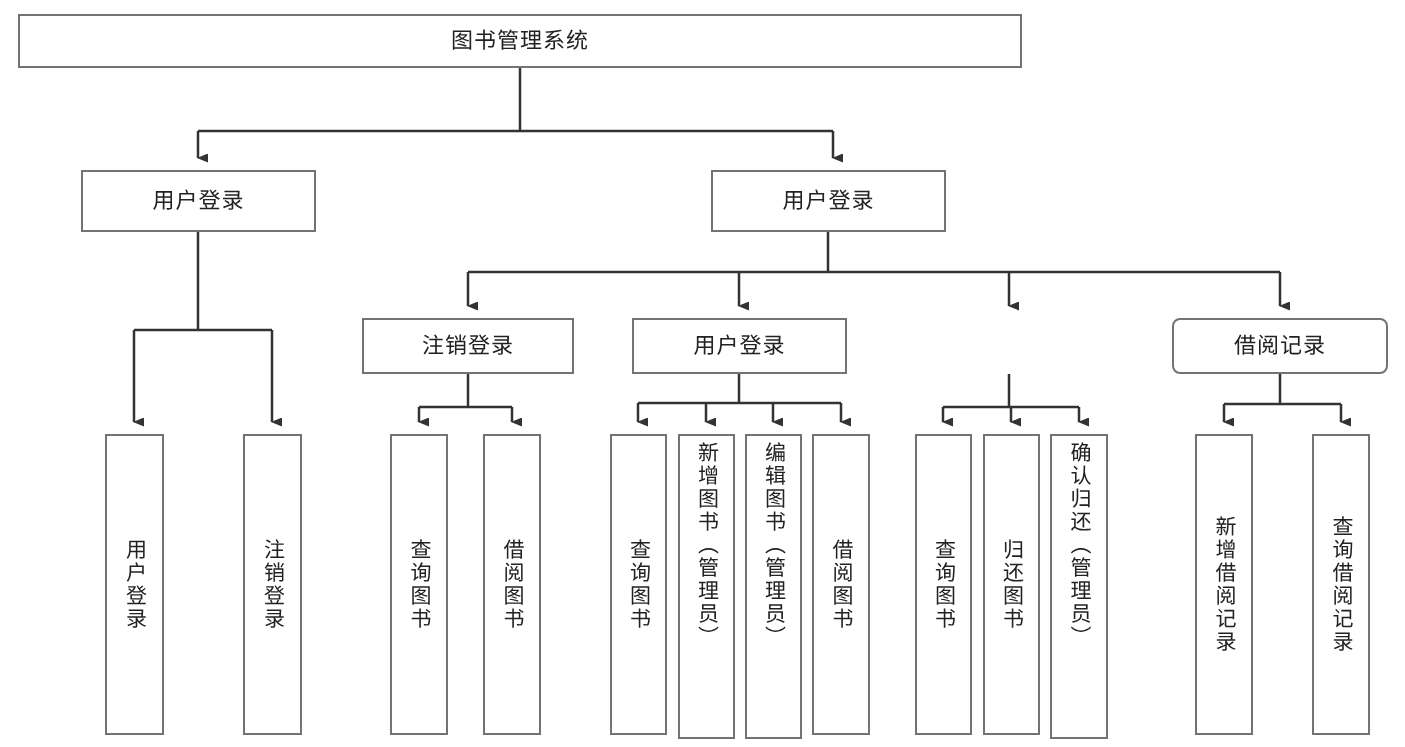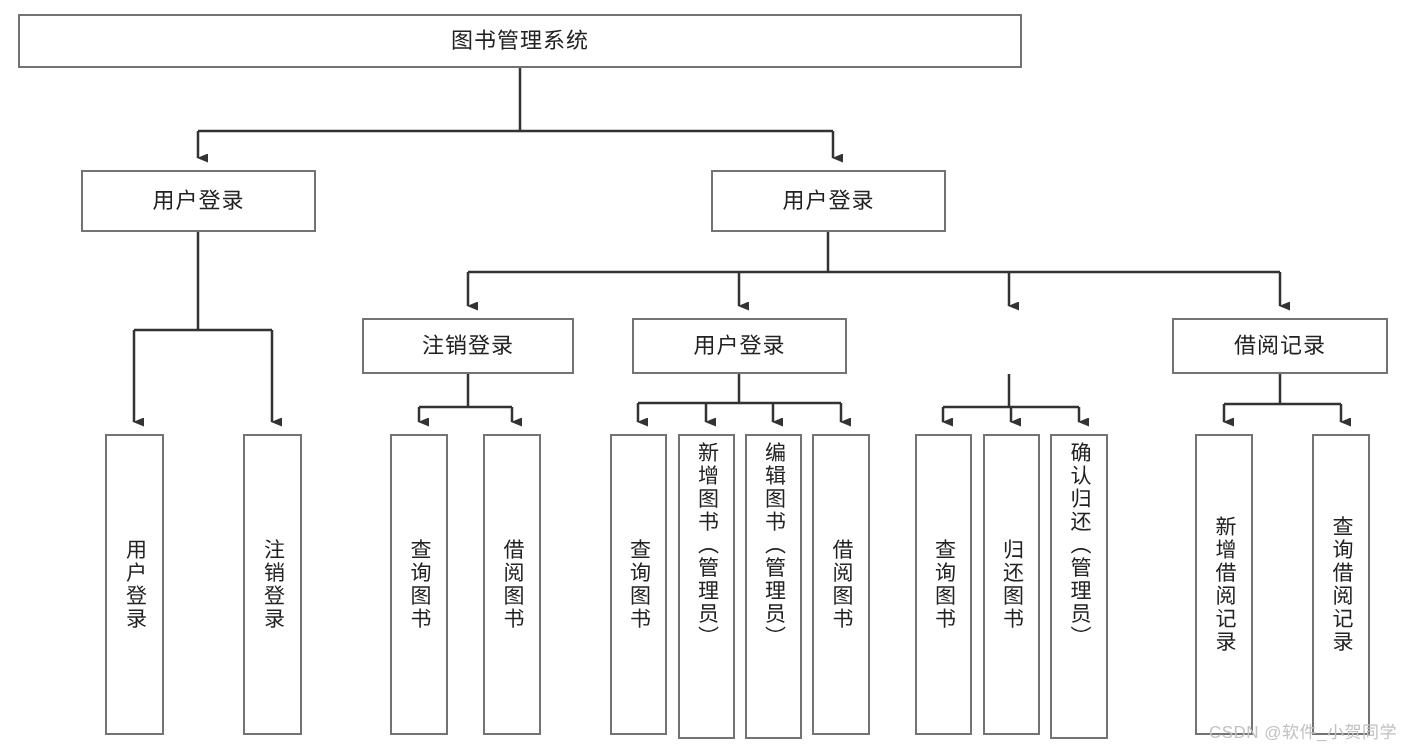--- a/index.html
+++ b/index.html
@@ -138,21 +138,21 @@
   <div class="node" style="left:711px; top:170px; width:235px; height:62px;">
     <span class="label">用户登录</span>
   </div>
 
   <div class="node" style="left:362px; top:318px; width:212px; height:56px;">
     <span class="label">注销登录</span>
   </div>
   <div class="node" style="left:632px; top:318px; width:215px; height:56px;">
     <span class="label">用户登录</span>
   </div>
-  <div class="node" style="left:1172px; top:318px; width:216px; height:56px;">
+  <div class="node" style="left:1172px; top:318px; width:216px; height:56px;border-radius:8px;">
     <span class="label">借阅记录</span>
   </div>
 
   <div class="node leaf centered" style="left:105px; top:434px; width:59px; height:301px;">
     <span class="label">用户登录</span>
   </div>
   <div class="node leaf centered" style="left:243px; top:434px; width:59px; height:301px;">
     <span class="label">注销登录</span>
   </div>
 
@@ -186,15 +186,14 @@
     <span class="label">确认归还（管理员）</span>
   </div>
 
   <div class="node leaf centered" style="left:1195px; top:434px; width:58px; height:301px;">
     <span class="label">新增借阅记录</span>
   </div>
   <div class="node leaf centered" style="left:1312px; top:434px; width:58px; height:301px;">
     <span class="label">查询借阅记录</span>
   </div>
 
-  <div id="watermark">CSDN @软件_小贺同学</div>
 
 </div>
 
 </body></html>

